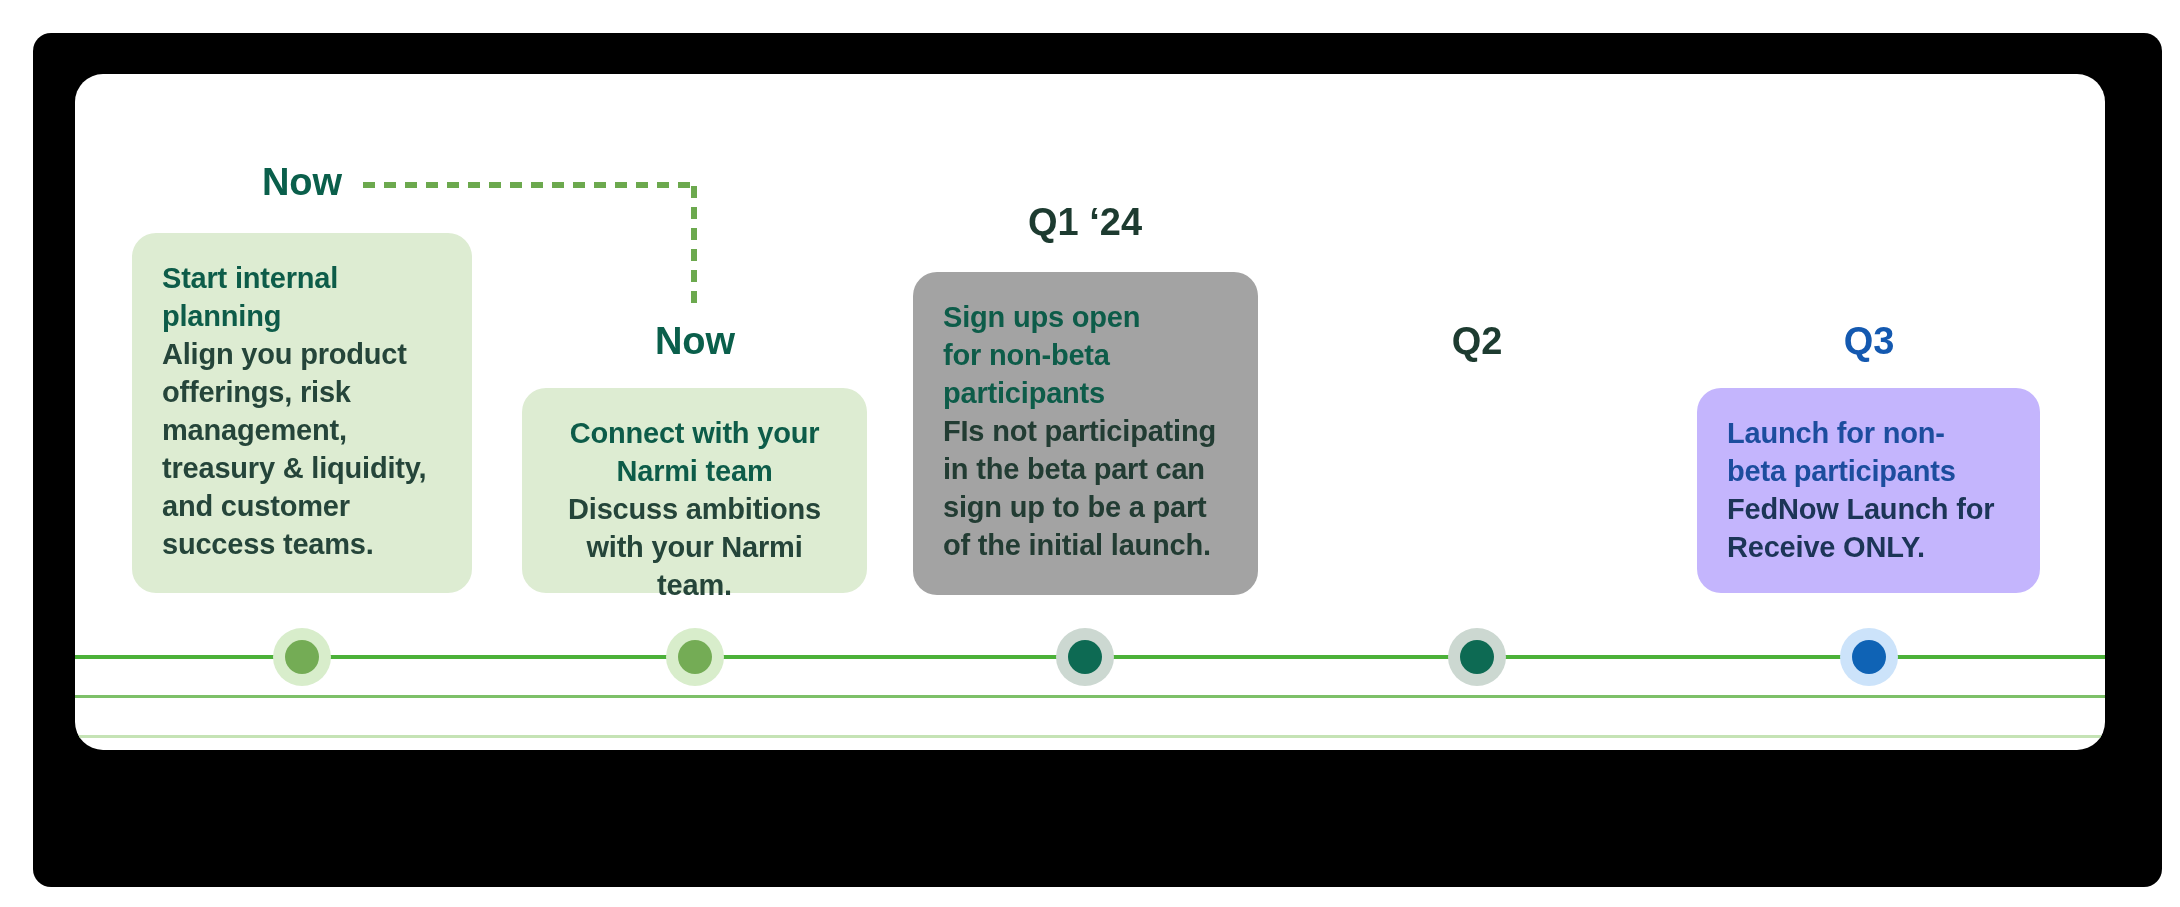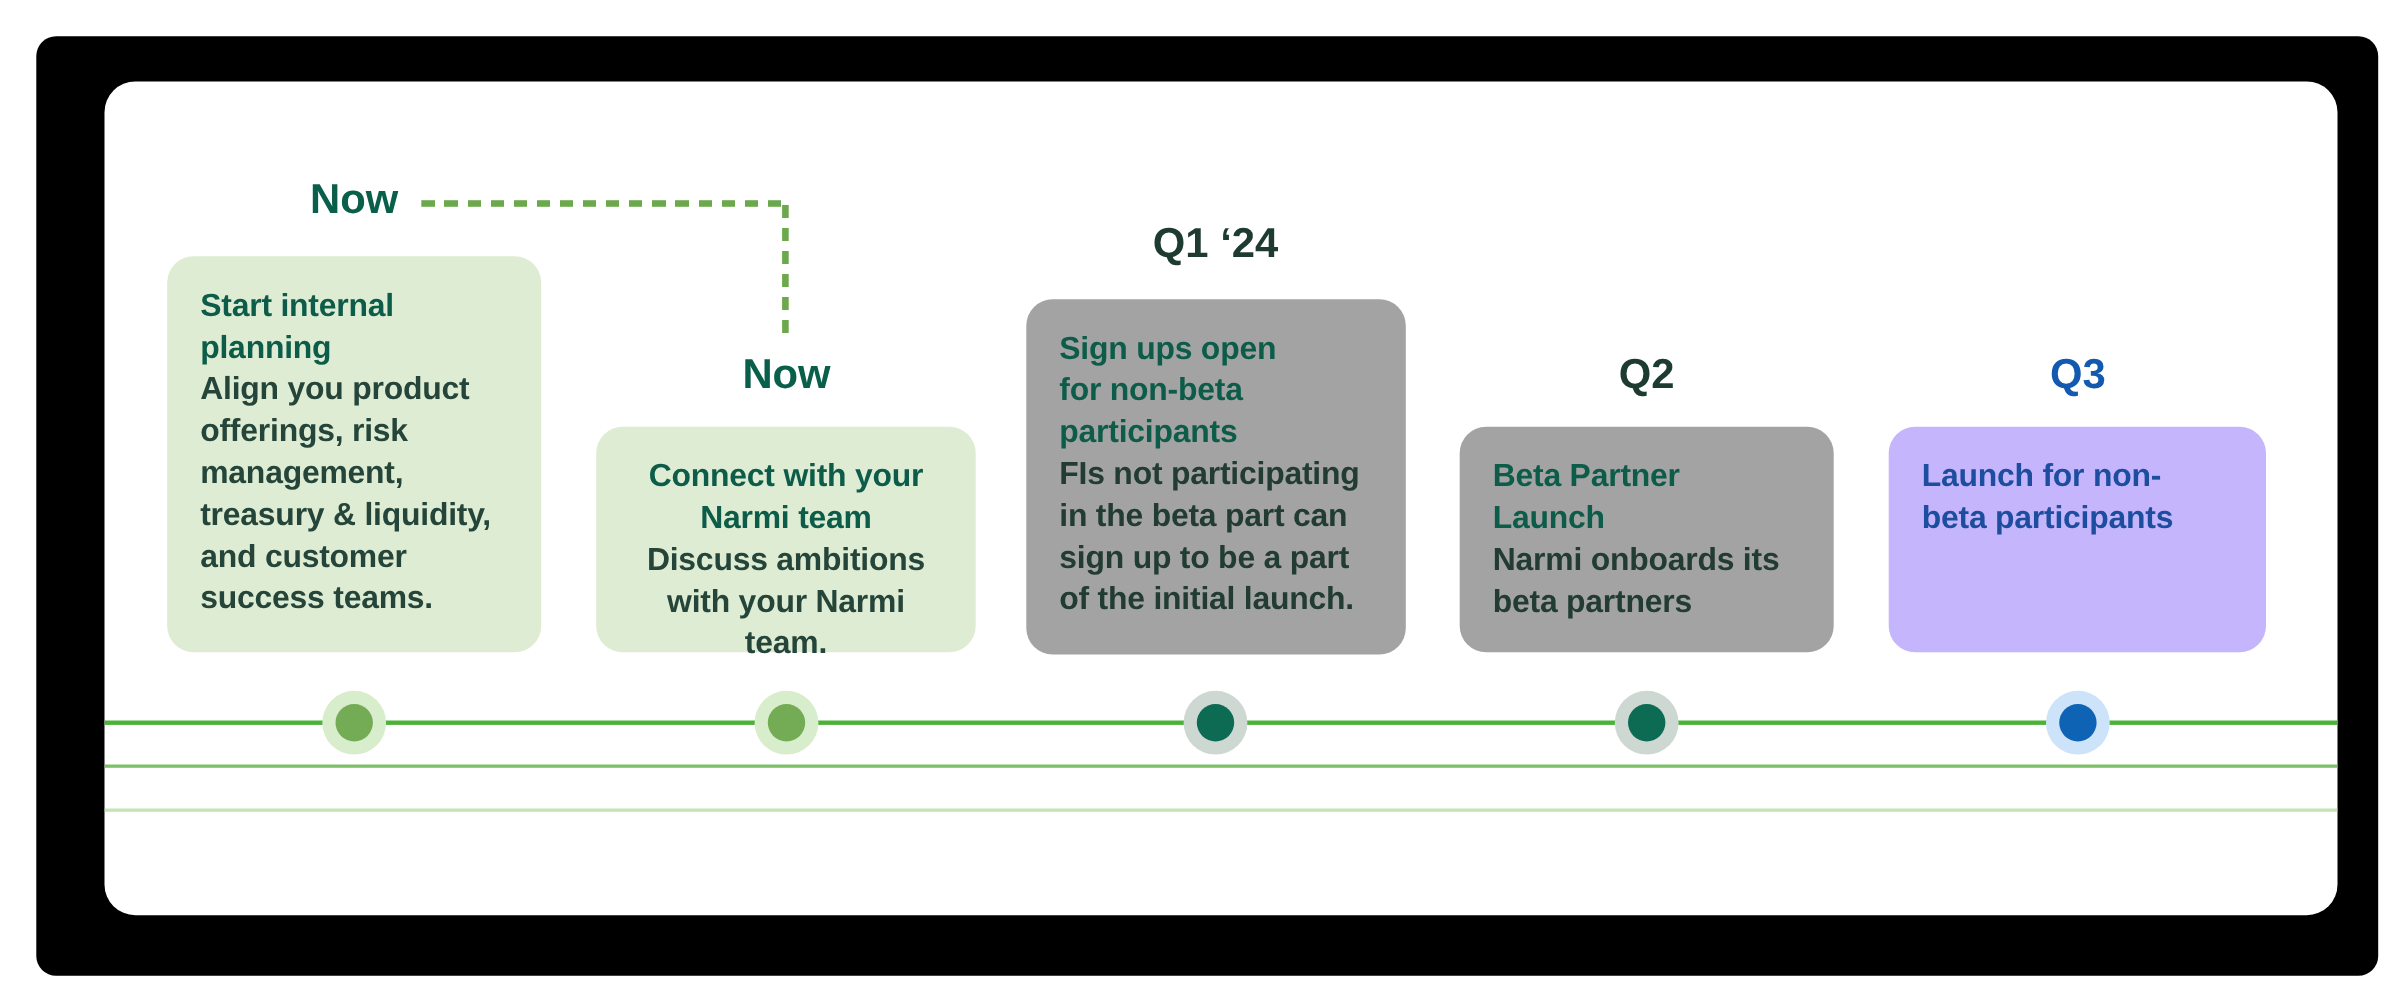--- a/index.html
+++ b/index.html
@@ -22,25 +22,24 @@
     width: 2129px;
     height: 854px;
     background: #000000;
     border-radius: 18px;
   }
   .panel {
     position: absolute;
     left: 42px;
     top: 41px;
     width: 2030px;
-    height: 758px;
+    height: 676px;
     background: #ffffff;
     border-radius: 28px;
     overflow: hidden;
-    margin-left: 20px;
   }
 
   
   .tl-line { position: absolute; left: 0; width: 100%; }
   .tl-line.primary   { top: 581px; height: 4px; background: #4cb139; }
   .tl-line.secondary { top: 621px; height: 3px; background: #7dc068; }
   .tl-line.tertiary  { top: 661px; height: 3px; background: #c5e3b5; }
 
   
   .dot {
@@ -165,30 +164,26 @@
       <div class="card sage card-3">
         <div class="card-title">Sign ups open
 for non-beta
 participants</div>
         <div class="card-body">FIs not participating
 in the beta part can
 sign up to be a part
 of the initial launch.</div>
       </div>
 
-      <div class="card sage card-4">
-        <div class="card-title">Beta Partner
-Launch</div>
-        <div class="card-body">Narmi onboards its
-beta partners</div>
-      </div>
 
       <div class="card blue card-5">
         <div class="card-title">Launch for non-
 beta participants</div>
+        <div class="card-body">FedNow Launch for
+Receive ONLY.</div>
       </div>
 
       <div class="tl-line primary"></div>
       <div class="tl-line secondary"></div>
       <div class="tl-line tertiary"></div>
 
       <div class="dot green dot-1">
         <div class="dot-core"></div>
       </div>
       <div class="dot green dot-2">

